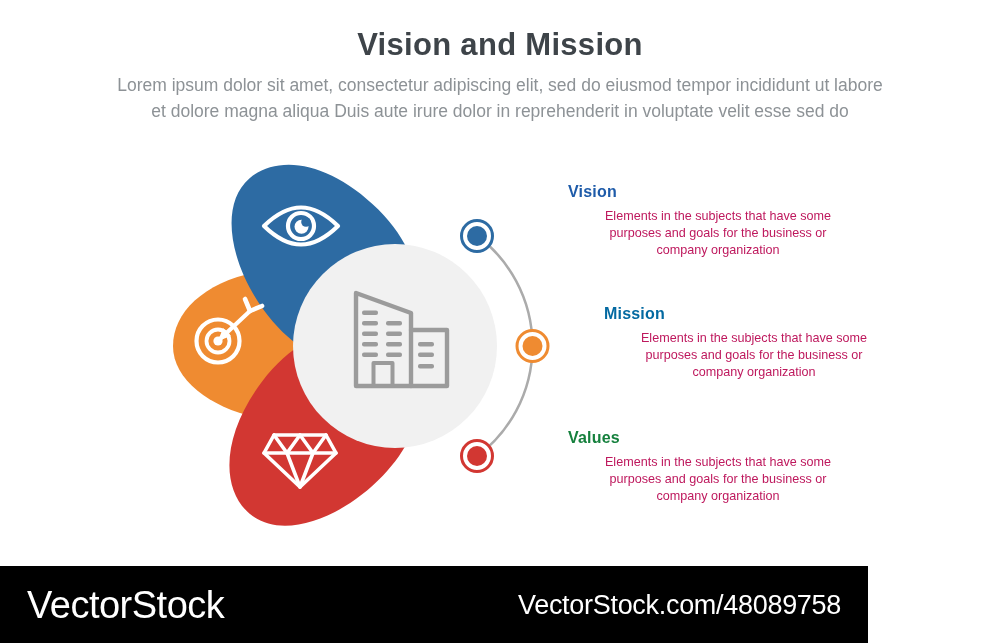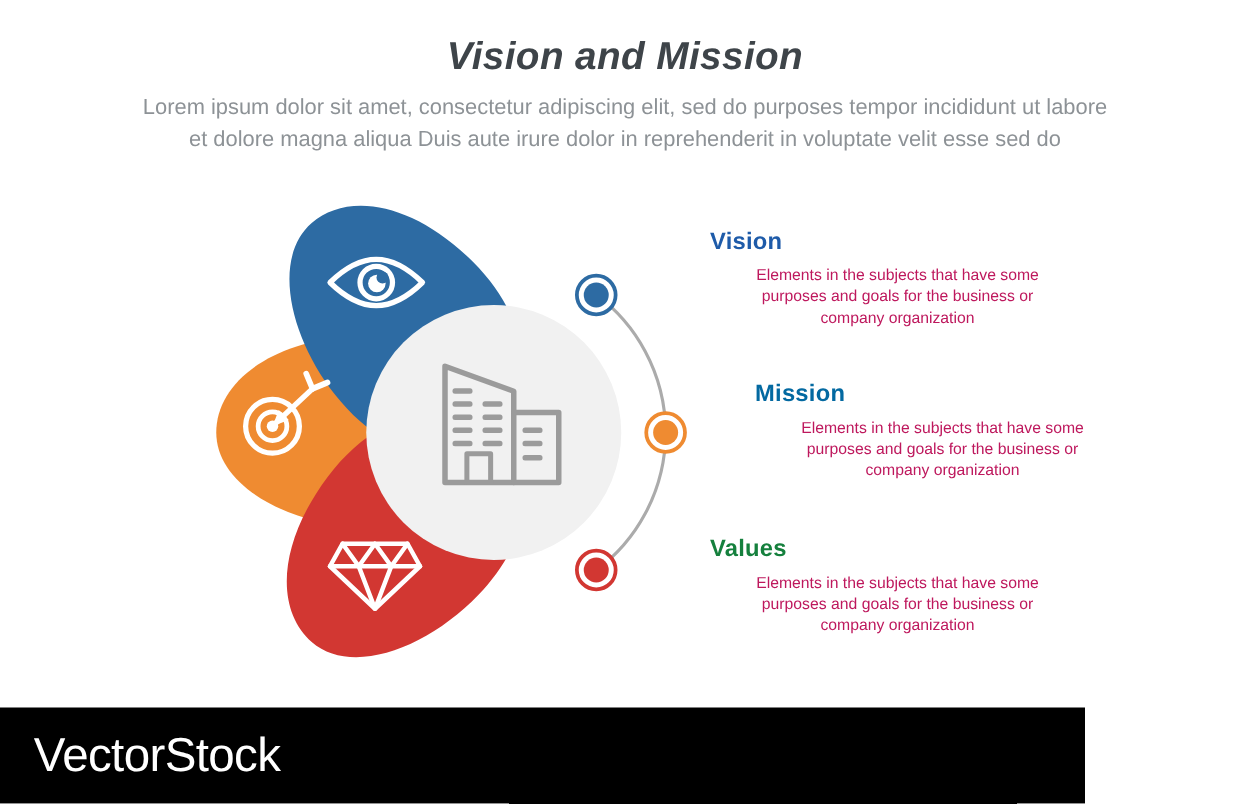--- a/index.html
+++ b/index.html
@@ -1,46 +1,46 @@
 <!DOCTYPE html>
 <html><head>
 <meta charset="utf-8">
 <style>
   html,body{margin:0;padding:0;background:#fff;}
   .page{position:relative;width:1000px;height:643px;background:#ffffff;overflow:hidden;
         font-family:"Liberation Sans",sans-serif;}
 
   .title{position:absolute;top:27px;left:0;width:100%;text-align:center;
-         font-size:31px;font-weight:700;letter-spacing:.3px;font-style:italic;}
+         font-size:31px;font-weight:700;letter-spacing:.3px;}
   .subtitle{position:absolute;top:72px;left:0;width:100%;text-align:center;
             font-size:17.5px;line-height:26px;white-space:pre-line;}
 
   .diagram{position:absolute;left:150px;top:155px;width:410px;height:380px;}
 
   .section{position:absolute;width:300px;}
-  .section h3{margin:0 0 7px 0;font-size:19px;font-weight:700;letter-spacing:.2px;}
+  .section h3{margin:0 0 7px 0;font-size:16px;font-weight:700;letter-spacing:.2px;}
   .section p{margin:0;font-size:12.6px;line-height:16.8px;color:#be185d;white-space:pre-line;text-align:center;}
   .sec-vision{left:568px;top:183px;}
   .sec-mission{left:604px;top:305px;}
   .sec-values{left:568px;top:429px;}
 
   .footer{position:absolute;left:0;top:566px;width:868px;height:77px;background:#000;}
   .logo{position:absolute;left:27px;top:50%;transform:translateY(-50%);
         font-size:38px;letter-spacing:-.5px;color:#fff;}
   .stock-id{position:absolute;right:27px;top:50%;transform:translateY(-50%);
         font-size:27px;letter-spacing:-.3px;color:#fff;}
 </style>
 </head>
 <body>
 
 <div class="page">
 
   <div class="title" style="color: rgb(62, 68, 73);">Vision and Mission</div>
 
-  <div class="subtitle" style="color: rgb(141, 146, 150);">Lorem ipsum dolor sit amet, consectetur adipiscing elit, sed do purposes tempor incididunt ut labore
+  <div class="subtitle" style="color: rgb(141, 146, 150);">Lorem ipsum dolor sit amet, consectetur adipiscing elit, sed do eiusmod tempor incididunt ut labore
 et dolore magna aliqua Duis aute irure dolor in reprehenderit in voluptate velit esse sed do</div>
 
   <svg class="diagram" viewBox="150 155 410 380" width="410" height="380" xmlns="http://www.w3.org/2000/svg">
 
     <path transform="translate(395,346) rotate(0)" d="M -222 0 C -222 -38 -182 -72 -114 -77 C -42 -82 2 -42 2 4 C 2 50 -46 79 -106 76 C -166 73 -222 42 -222 0 Z" fill="#ef8b31"></path>
 
     <path transform="translate(395,346) rotate(49)" d="M -222 0 C -222 -38 -182 -72 -114 -77 C -42 -82 2 -42 2 4 C 2 50 -46 79 -106 76 C -166 73 -222 42 -222 0 Z" fill="#2d6ba3"></path>
 
     <path transform="translate(395,346) rotate(-49)" d="M -222 0 C -222 -38 -182 -72 -114 -77 C -42 -82 2 -42 2 4 C 2 50 -46 79 -106 76 C -166 73 -222 42 -222 0 Z" fill="#d23732"></path>
 
@@ -122,15 +122,16 @@
 
   <div class="section sec-values">
     <h3 style="color: #15803d;">Values</h3>
     <p>Elements in the subjects that have some
 purposes and goals for the business or
 company organization</p>
   </div>
 
   <div class="footer">
     <span class="logo" style="color: rgb(255, 255, 255);">VectorStock</span>
+    <span class="stock-id" style="color: rgb(255, 255, 255);">VectorStock.com/48089758</span>
   </div>
 
 </div>
 
 </body></html>

